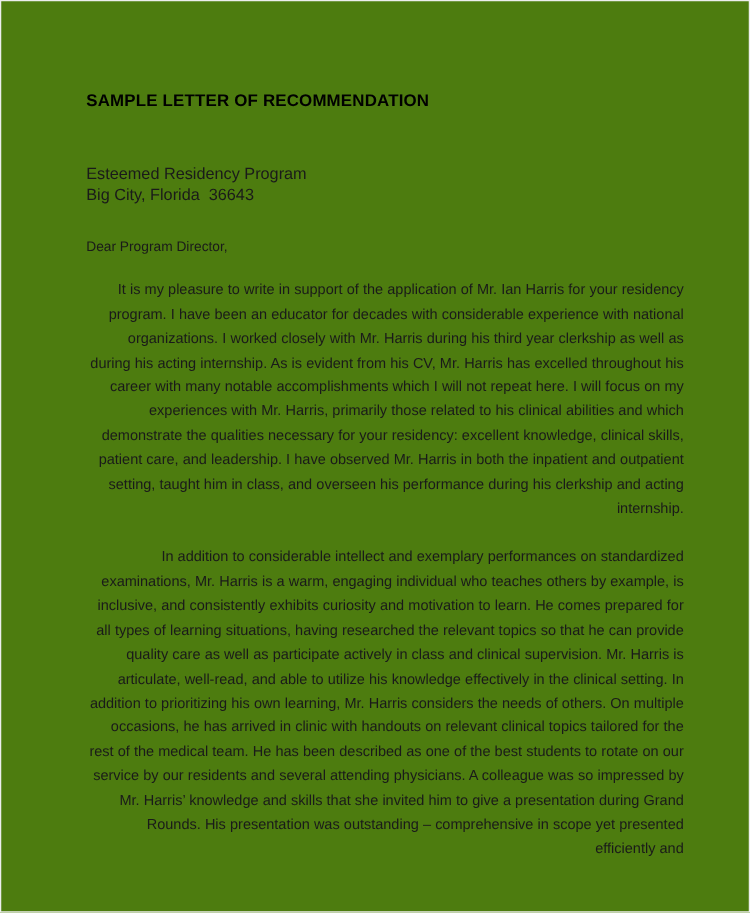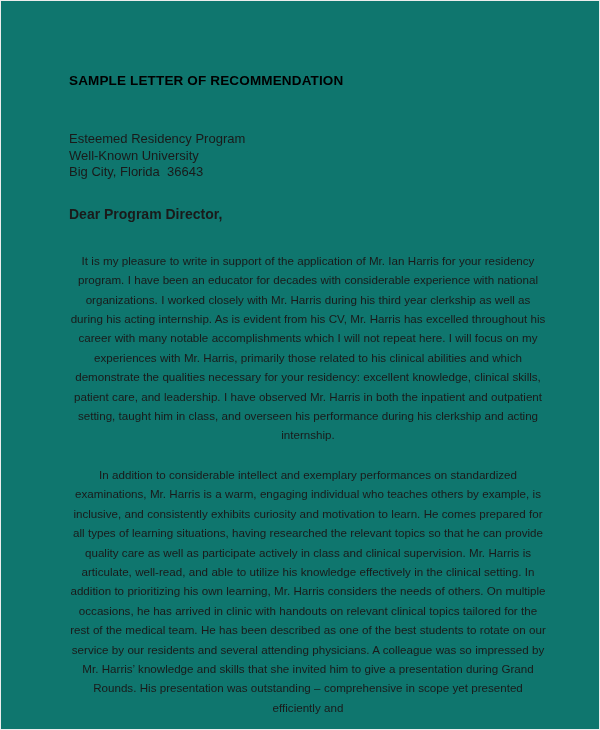--- a/index.html
+++ b/index.html
@@ -8,21 +8,21 @@
     background: #ffffff;
   }
   body {
     font-family: "Liberation Sans", sans-serif;
   }
   .page {
     position: relative;
     width: 600px;
     height: 730px;
     box-sizing: border-box;
-    background: #0f766e;
+    background: #4d7c0f;
     border: 1px solid #ededed;
     overflow: hidden;
   }
   .content {
     position: absolute;
     left: 68px;
     top: 72px;
     width: 478px;
   }
   .doc-title {
@@ -42,49 +42,47 @@
     line-height: 16.4px;
     white-space: pre;
   }
   .date-line {
     font-size: 11.6px;
     color: #1a1a1a;
     line-height: 16.4px;
     margin: 0 0 26px 0;
   }
   .salutation {
-    font-size: 14px;
+    font-size: 11px;
     color: #1a1a1a;
     line-height: 16.4px;
-    margin: 0 0 28px 0;
-    font-weight: bold;
+    margin: 0 0 16px 0;
   }
   .body-para {
     font-size: 11.6px;
     color: #1a1a1a;
     line-height: 19.4px;
     margin: 0 0 20px 0;
-    text-align: center;
+    text-align: right;
     word-spacing: 0.1px;
   }
   .body-para:last-child {
     margin-bottom: 0;
   }
 </style>
 </head>
 <body>
 
 <div class="page">
   <div class="content">
 
     <h1 class="doc-title">SAMPLE LETTER OF RECOMMENDATION</h1>
 
     <div class="address-block">
       <div class="address-line">Esteemed Residency Program</div>
-      <div class="address-line">Well-Known University</div>
       <div class="address-line">Big City, Florida  36643</div>
     </div>
 
 
     <div class="salutation">Dear Program Director,</div>
 
     <p class="body-para">It is my pleasure to write in support of the application of Mr. Ian Harris for your residency program.  I have been an educator for decades with considerable experience with national organizations.  I worked closely with Mr. Harris during his third year clerkship as well as during his acting internship.   As is evident from his CV, Mr. Harris has excelled throughout his career with many notable accomplishments which I will not repeat here.  I will focus on my experiences with Mr. Harris, primarily those related to his clinical abilities and which demonstrate the qualities necessary for your residency: excellent knowledge, clinical skills, patient care, and leadership.  I have observed Mr. Harris in both the inpatient and outpatient setting, taught him in class, and overseen his performance during his clerkship and acting internship.</p>
 
     <p class="body-para">In addition to considerable intellect and exemplary performances on standardized examinations, Mr. Harris is a warm, engaging individual who teaches others by example, is inclusive, and consistently exhibits curiosity and motivation to learn.  He comes prepared for all types of learning situations, having researched the relevant topics so that he can provide quality care as well as participate actively in class and clinical supervision.  Mr. Harris is articulate, well-read, and able to utilize his knowledge effectively in the clinical setting.   In addition to prioritizing his own learning, Mr. Harris considers the needs of others.  On multiple occasions, he has arrived in clinic with handouts on relevant clinical topics tailored for the rest of the medical team.   He has been described as one of the best students to rotate on our service by our residents and several attending physicians.   A colleague was so impressed by Mr. Harris’ knowledge and skills that she invited him to give a presentation during Grand Rounds.  His presentation was outstanding – comprehensive in scope yet presented efficiently and</p>
 

